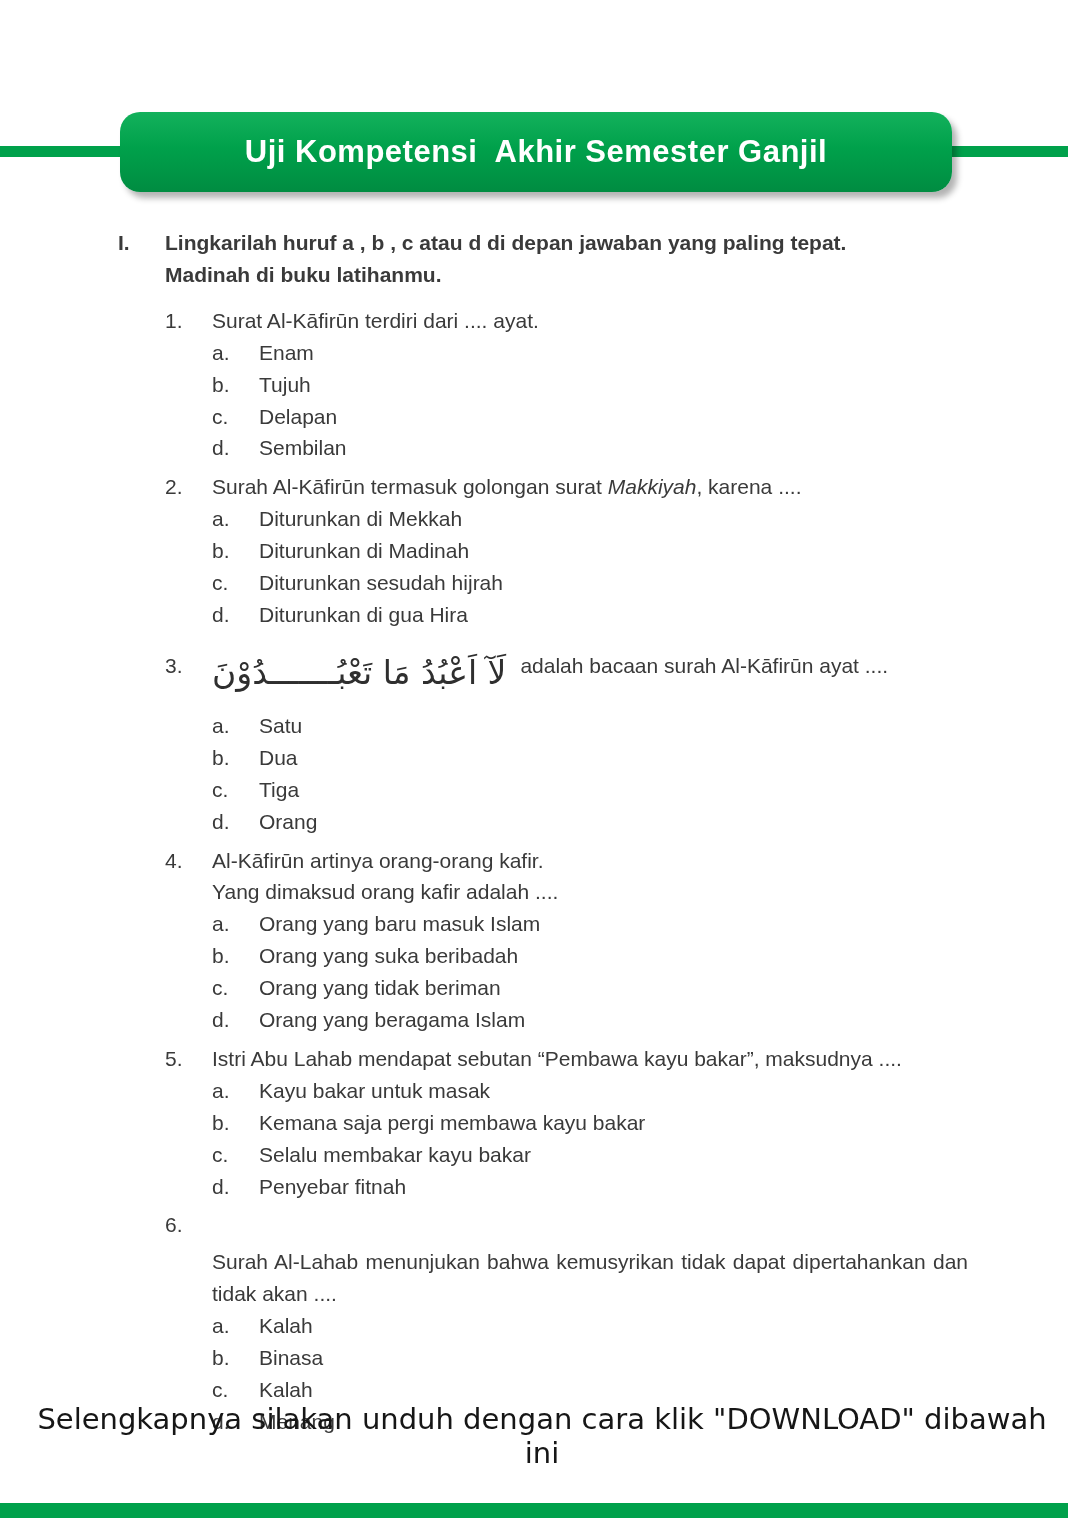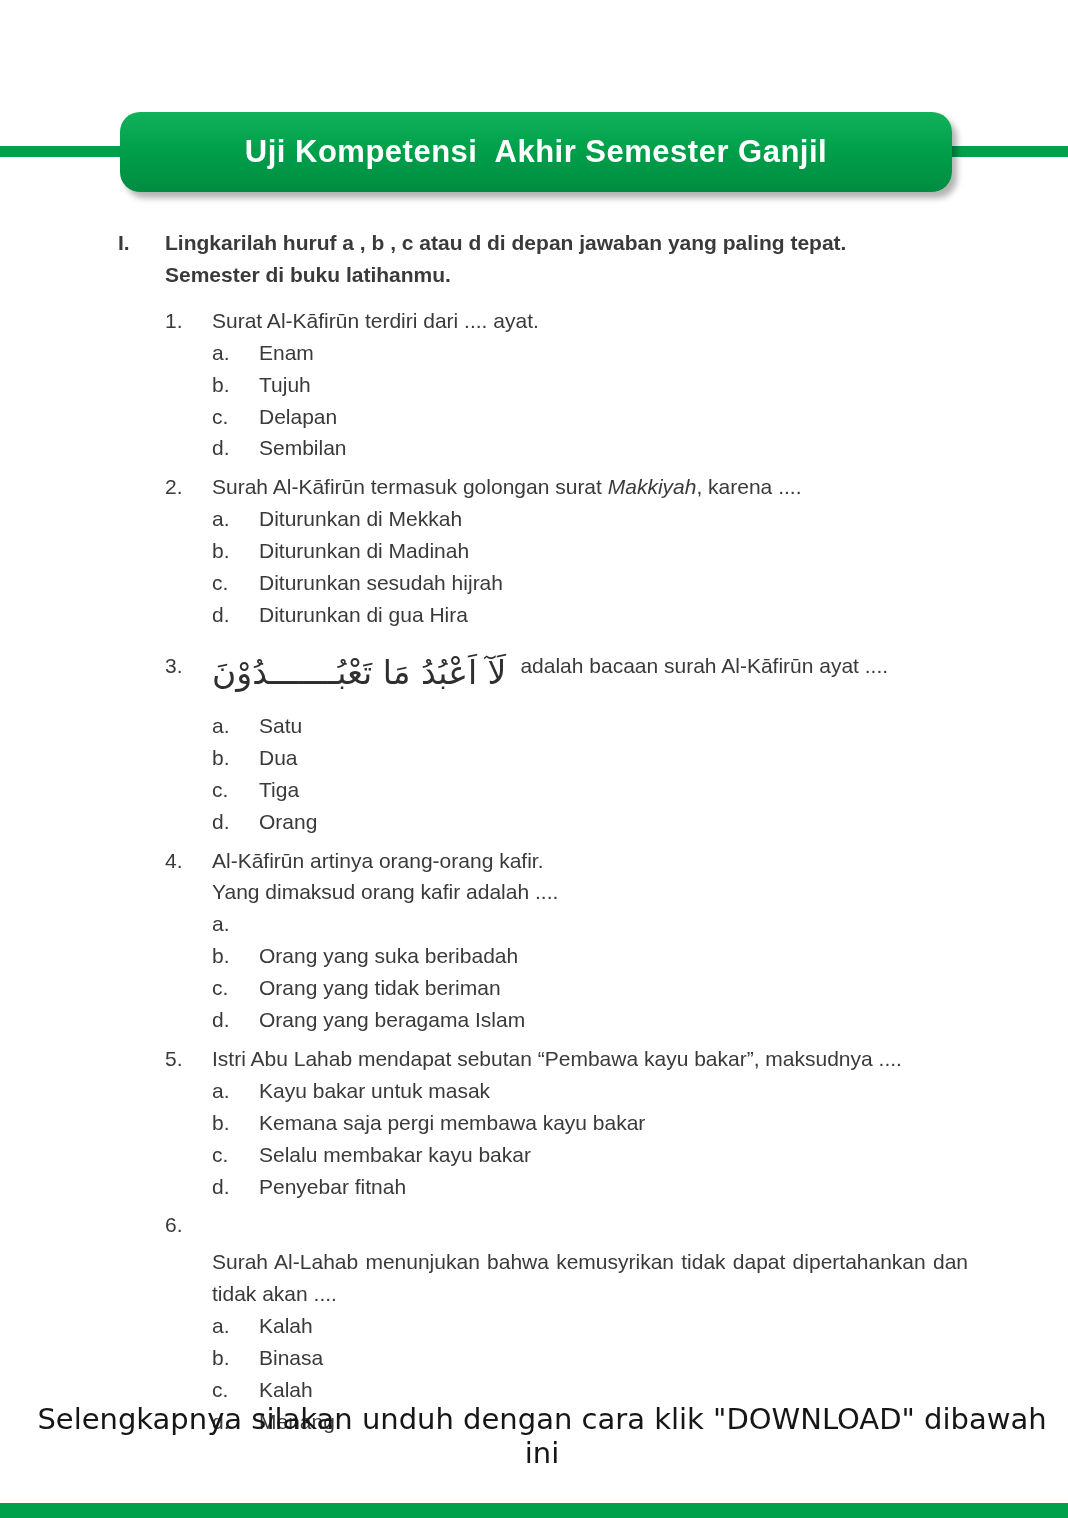--- a/index.html
+++ b/index.html
@@ -100,21 +100,21 @@
     <span class="banner-title">Uji Kompetensi  Akhir Semester Ganjil</span>
   </div>
 </div>
 
 <div class="content">
 
   <div class="section-head">
     <span class="sec-num">I.</span>
     <span class="sec-text">
       <span class="nowrap">Lingkarilah huruf  a , b , c atau d di depan jawaban yang paling tepat.</span><br>
-      <span class="nowrap">Semester di buku latihanmu.</span>
+      <span class="nowrap">Madinah di buku latihanmu.</span>
     </span>
   </div>
 
   <div class="questions">
 
     <div class="question">
       <span class="qnum">1.</span>
       <div class="qbody">
         <div class="qtext">Surat Al-Kāfirūn terdiri dari .... ayat.</div>
         <div class="option">
@@ -185,20 +185,21 @@
       </div>
     </div>
 
     <div class="question">
       <span class="qnum">4.</span>
       <div class="qbody">
         <div class="qtext">Al-Kāfirūn artinya orang-orang kafir.</div>
         <div class="qtext">Yang dimaksud orang kafir adalah ....</div>
         <div class="option">
           <span class="olet">a.</span>
+          <span class="otext">Orang yang baru masuk Islam</span>
         </div>
         <div class="option">
           <span class="olet">b.</span>
           <span class="otext">Orang yang suka beribadah</span>
         </div>
         <div class="option">
           <span class="olet">c.</span>
           <span class="otext">Orang yang tidak beriman</span>
         </div>
         <div class="option">

